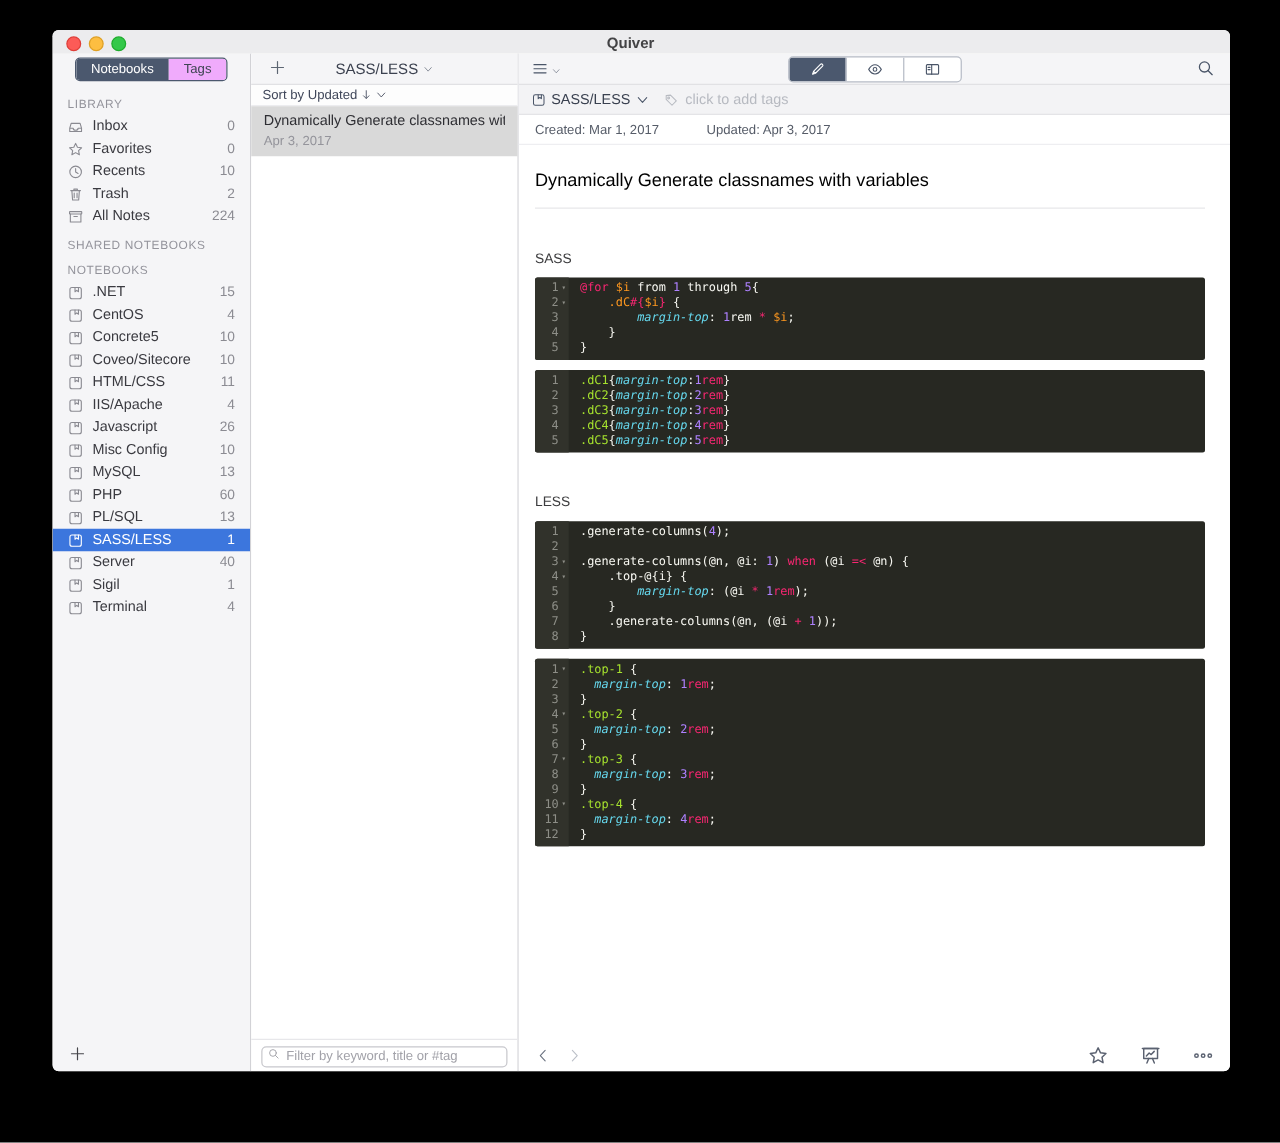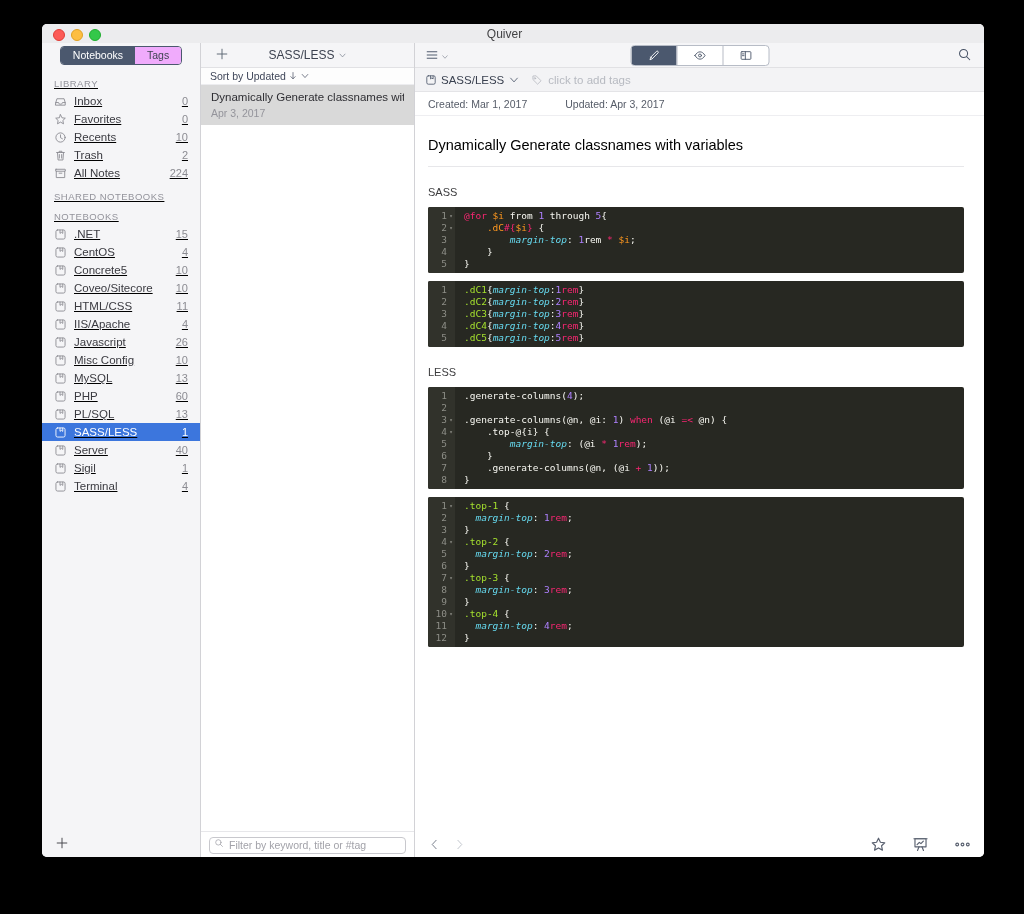--- a/index.html
+++ b/index.html
@@ -7,34 +7,34 @@
        font-family:"Liberation Sans",sans-serif;-webkit-font-smoothing:antialiased;}
   .window{position:absolute;left:42px;top:24px;width:942px;height:833px;background:#fff;
           border-radius:5px;overflow:hidden;box-shadow:0 14px 40px rgba(0,0,0,.6);}
   
   .titlebar{height:19px;background:#ececee;position:relative;}
   .tl{position:absolute;top:5px;width:10px;height:10px;border-radius:50%;}
   .tl.red{left:11px;background:#fc5b57;border:0.5px solid #df3e38;}
   .tl.yellow{left:29px;background:#fdbe41;border:0.5px solid #dfa023;}
   .tl.green{left:47px;background:#34c84a;border:0.5px solid #1eac2d;}
   .win-title{position:absolute;left:0;right:17px;top:3px;text-align:center;font-size:12px;
-             color:#434345;font-weight:400;}
+             color:#434345;font-weight:700;}
   
   .main{position:absolute;top:19px;left:0;right:0;bottom:0;display:flex;}
   .icon{display:inline-block;width:14px;height:14px;flex:none;}
   .icon svg{width:100%;height:100%;display:block;}
   
   .sidebar{width:159px;background:#f5f5f7;border-right:1px solid #d2d2d6;display:flex;
            flex-direction:column;box-sizing:border-box;}
   .sb-header{height:24px;display:flex;align-items:center;justify-content:center;flex:none;}
   .seg-nt{display:flex;height:17px;border:1px solid #4b586e;border-radius:4px;overflow:hidden;
           font-size:10.5px;line-height:17px;}
   .seg-nt .seg{padding:0 12px;background:#f0abfc;color:#3e4452;cursor:default;}
   .seg-nt .seg.sel{background:#4b586e;color:#fff;}
-  .sb-scroll{flex:1;overflow:hidden;padding-top:2px;text-decoration:underline;}
+  .sb-scroll{flex:1;overflow:hidden;padding-top:2px;}
   .sec-head{font-size:9.5px;color:#93939b;letter-spacing:.5px;margin:9px 0 3px 12px;}
   .side-item{height:18px;display:flex;align-items:center;padding:0 12px;gap:7px;
              font-size:11.5px;color:#3a3a40;}
   .side-item .icon{width:13px;height:13px;color:#8a8a91;}
   .side-item .lbl{flex:1;white-space:nowrap;overflow:hidden;}
   .side-item .cnt{color:#8b8b92;font-size:11px;}
   .side-item.sel{background:#3c76dd;color:#fff;}
   .side-item.sel .icon{color:#fff;}
   .side-item.sel .cnt{color:#fff;}
   .sb-bottom{height:26px;flex:none;display:flex;align-items:center;padding:0 12px;}
@@ -78,21 +78,21 @@
   .ed-tagbar{height:23px;background:#f3f3f5;border-bottom:1px solid #e4e4e7;display:flex;
              align-items:center;padding:0 10px;gap:5px;flex:none;}
   .tag-nb{display:flex;align-items:center;gap:4px;font-size:11.5px;font-weight:500;color:#3a4150;}
   .tag-nb .icon{width:12px;height:12px;color:#4a5568;}
   .tag-add{display:flex;align-items:center;gap:5px;margin-left:6px;color:#b7bac1;font-size:11.5px;}
   .tag-add .icon{width:12px;height:12px;}
   .ed-meta{height:23px;border-bottom:1px solid #eeeef1;display:flex;align-items:center;
            padding:0 13px;gap:38px;font-size:10.5px;color:#565c68;flex:none;}
   .ed-content{flex:1;overflow:hidden;padding:0 20px 0 13px;}
   .note-title{font-size:14.5px;color:#000000;padding:21px 0 13px;border-bottom:1px solid #e7e7ea;}
-  .cell-label{margin:19px 0 9px;font-size:11px;color:#3c3c3e;}
+  .cell-label{margin:34px 0 9px;font-size:11px;color:#3c3c3e;}
   .code-cell{position:relative;background:#272822;border-radius:2px;padding:3px 0;margin-bottom:8px;}
   .code-cell::before{content:'';position:absolute;left:0;top:0;bottom:0;width:27px;
                      background:#31322b;border-radius:2px 0 0 2px;}
   .cline{position:relative;display:flex;line-height:12px;font-family:"DejaVu Sans Mono",monospace;
          font-size:9.5px;min-height:12px;}
   .gut{width:27px;flex:none;display:flex;justify-content:flex-end;color:#8d8e87;}
   .gut .num{text-align:right;}
   .gut .fold{width:8px;font-size:6px;line-height:12px;text-align:center;color:#8d8e87;}
   .src{padding-left:9px;white-space:pre;color:#f8f8f2;}
   .t-k{color:#f92672;} .t-o{color:#fd971f;} .t-n{color:#ae81ff;}

